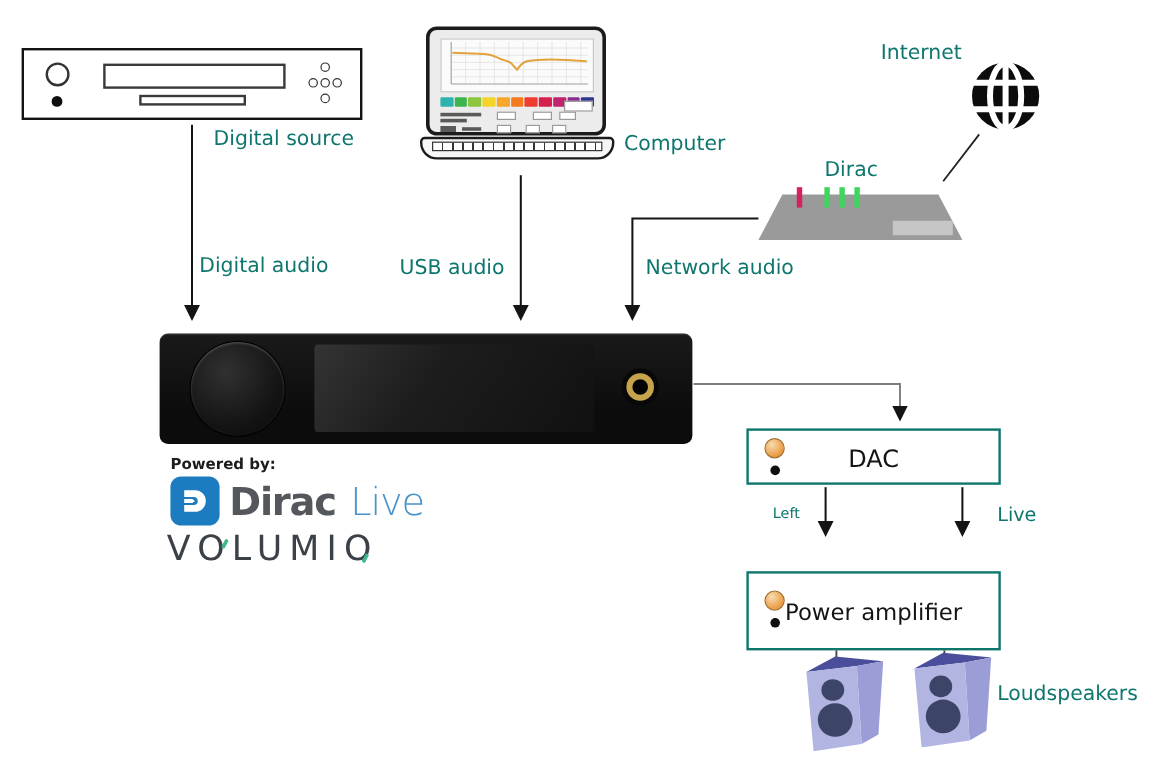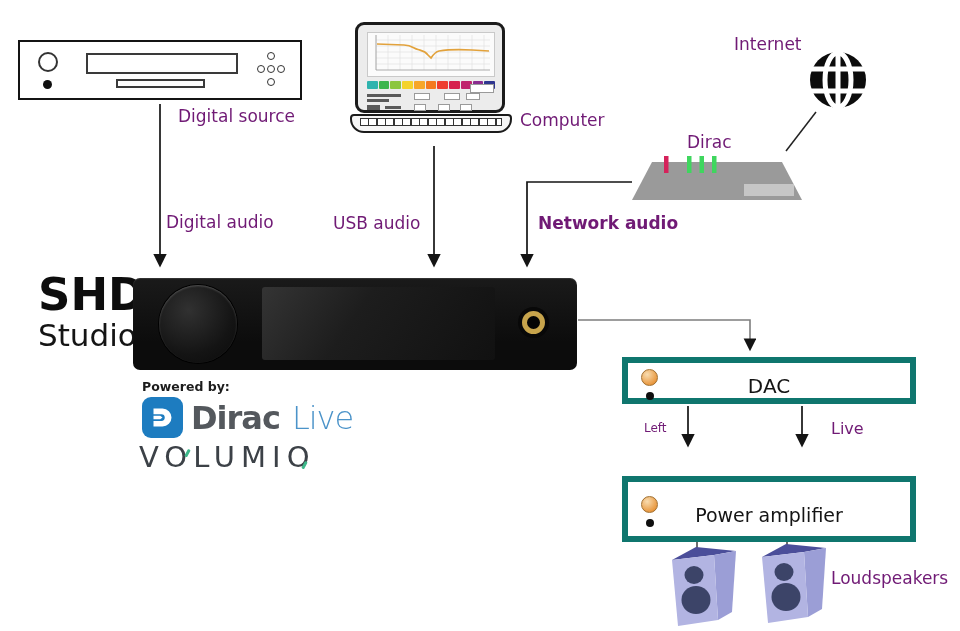--- a/index.html
+++ b/index.html
@@ -1,21 +1,21 @@
 <!DOCTYPE html>
 <html><head>
 <meta charset="utf-8">
 <style>
   * { margin:0; padding:0; box-sizing:border-box; }
   html,body { background:#fff; }
   body { font-family:"DejaVu Sans", sans-serif; color:#141414; }
   #stage { position:relative; width:960px; height:631px; background:#fff; overflow:hidden; }
 
   .abs { position:absolute; }
-  .lbl { position:absolute; font-size:17px; color:#701a75; white-space:nowrap; }
+  .lbl { position:absolute; font-size:17px; color:#0f766e; white-space:nowrap; }
 
   
   #digital-source-box { left:18px; top:40px; width:284px; height:60px; border:2px solid #141414; background:#fff; }
   .ds-power { position:absolute; left:18px; top:10px; width:20px; height:20px; border:2px solid #333; border-radius:50%; }
   .ds-led { position:absolute; left:23px; top:38px; width:9px; height:9px; background:#0f0f0f; border-radius:50%; }
   .ds-display { position:absolute; left:66px; top:11px; width:152px; height:21px; border:2px solid #3a3a3a; }
   .ds-tray { position:absolute; left:96px; top:37px; width:89px; height:9px; border:2px solid #3a3a3a; }
   .ds-dot { position:absolute; width:8px; height:8px; border:1.5px solid #333; border-radius:50%; }
 
   
@@ -49,21 +49,21 @@
   
   #powered-by { left:142px; top:379px; font-size:12.5px; font-weight:700; color:#1c1c1c; }
   #dirac-logo { left:142px; top:397px; display:flex; align-items:center; gap:8px; }
   #dirac-badge { width:41px; height:41px; border-radius:9px; background:#1d7cc0; display:flex; align-items:center; justify-content:center; }
   #dirac-logo .dirac-word { font-size:32px; font-weight:700; color:#54585d; letter-spacing:-1px; }
   #dirac-logo .live-word { font-size:32px; font-weight:300; color:#4b93c9; margin-left:4px; letter-spacing:-1px; }
   #volumio-logo { left:139px; top:440px; font-size:29px; font-weight:400; color:#3c4147; letter-spacing:6px; }
   .volumio-tick { position:absolute; width:2.5px; height:8px; background:#3db88a; transform:rotate(28deg); border-radius:1px; }
 
   
-  .chain-box { position:absolute; left:622px; width:294px; border:6px solid #0f766e; background:#fff; }
+  .chain-box { position:absolute; left:622px; width:212px; border:2px solid #0f766e; background:#fff; }
   #dac-box { top:357px; height:47px; }
   #amp-box { top:476px; height:66px; }
   .chain-knob { position:absolute; left:13px; width:17px; height:17px; border-radius:50%;
     background:radial-gradient(circle at 35% 30%, #f8dcb0, #e8963c 75%); border:1px solid #a06f30; }
   .chain-led { position:absolute; left:18px; width:8px; height:8px; background:#0f0f0f; border-radius:50%; }
   .chain-label { position:absolute; left:0; right:0; text-align:center; font-size:20px; color:#141414; }
 
   
   .speaker-svg { position:absolute; width:80px; height:84px; }
 
@@ -161,26 +161,22 @@
     <polygon points="4,48 24,10 154,10 174,48" fill="#9a9a9a"></polygon>
     <rect x="36" y="4" width="4.5" height="17" fill="#d5225b"></rect>
     <rect x="59" y="4" width="4.5" height="17" fill="#3fd65e"></rect>
     <rect x="71.5" y="4" width="4.5" height="17" fill="#3fd65e"></rect>
     <rect x="84" y="4" width="4.5" height="17" fill="#3fd65e"></rect>
     <rect x="116" y="32" width="50" height="12" fill="#c6c6c6"></rect>
   </svg>
 
   <div class="lbl" style="left:166px; top:212px;">Digital audio</div>
   <div class="lbl" style="left:333px; top:213px;">USB audio</div>
-  <div class="lbl" style="left:538px; top:213px;font-weight:bold;">Network audio</div>
-
-  <div id="shd-title" class="abs">
-    <div class="model">SHD</div>
-    <div class="variant">Studio</div>
-  </div>
+  <div class="lbl" style="left:538px; top:213px;">Network audio</div>
+
   <div id="shd-device" class="abs">
     <div id="shd-knob"></div>
     <div id="shd-display"></div>
     <div id="shd-jack"></div>
   </div>
 
   <div id="powered-by" class="abs">Powered by:</div>
   <div id="volumio-logo" class="abs">VOLUMIO</div>
   <div id="dirac-logo" class="abs">
     <div id="dirac-badge">

